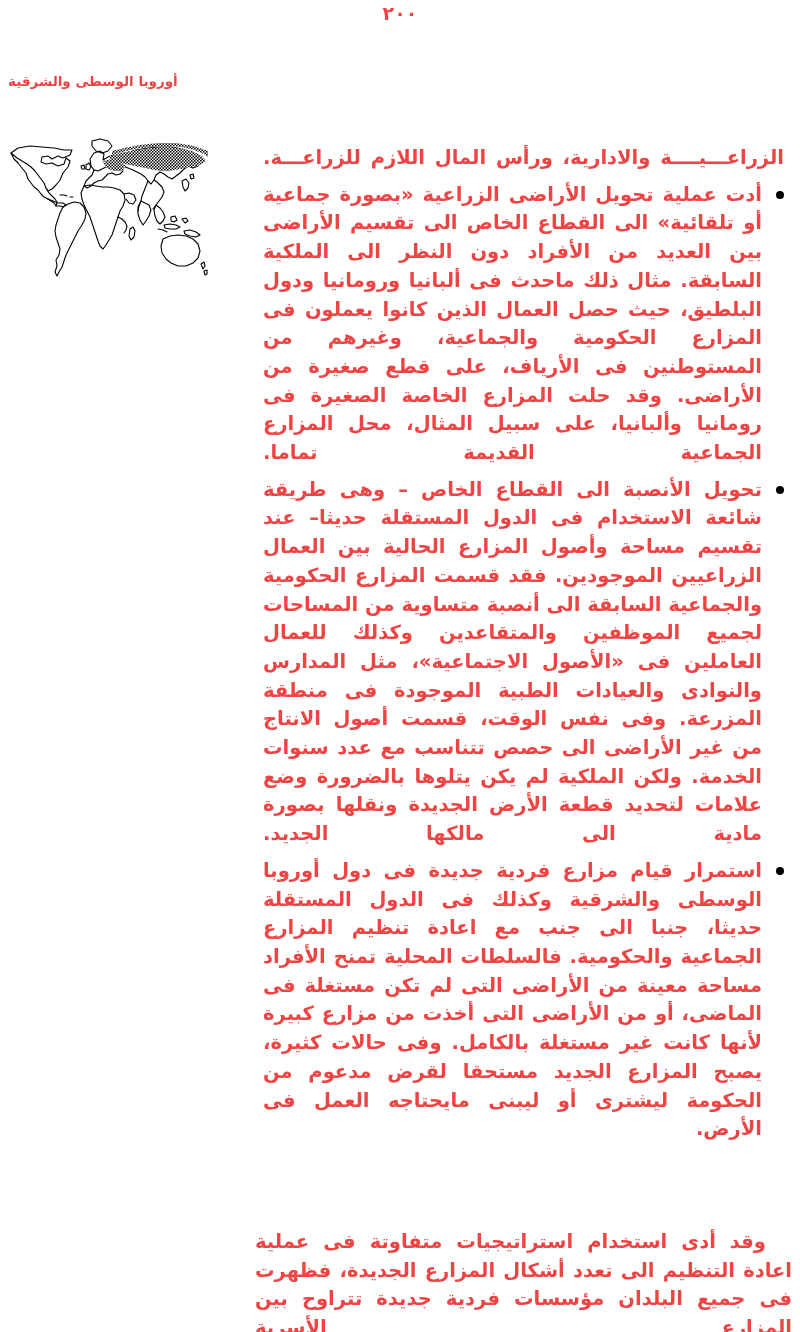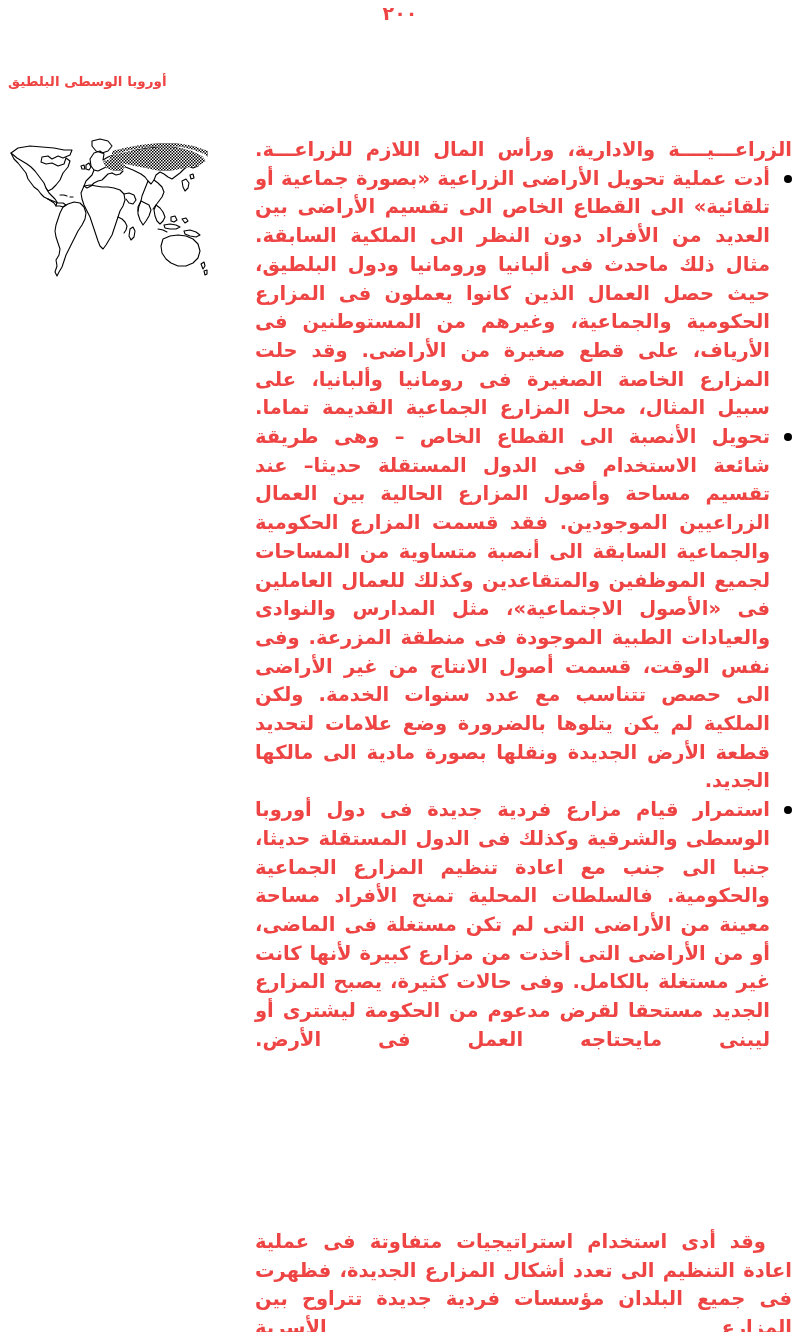--- a/index.html
+++ b/index.html
@@ -61,21 +61,21 @@
     direction: rtl;
     text-align: justify;
     text-align-last: justify;
   }
 
   .para {
     position: relative;
     font-size: 19.5px;
     line-height: 28.7px;
     font-weight: 700;
-    margin: 0;
+    margin: 8px;
     direction: rtl;
     text-align: justify;
     text-align-last: justify;
     letter-spacing: 0px;
   }
   .para.lead { text-align-last: justify; }
 
   
   .bullet-item {
     position: relative;
@@ -105,21 +105,21 @@
     text-indent: 26px;
   }
 </style>
 </head>
 <body>
 
 <div class="page">
 
   <div class="page-number">٢٠٠</div>
 
-  <div class="running-head">أوروبا الوسطى البلطيق</div>
+  <div class="running-head">أوروبا الوسطى والشرقية</div>
 
   <div class="map-figure">
     <svg viewBox="0 0 200 146" xmlns="http://www.w3.org/2000/svg">
       <defs>
         <pattern id="hatch" width="3" height="3" patternUnits="userSpaceOnUse">
           <rect width="3" height="3" fill="#ffffff"></rect>
           <rect width="1.5" height="1.5" fill="#000000"></rect>
           <rect x="1.5" y="1.5" width="1.5" height="1.5" fill="#000000"></rect>
         </pattern>
       </defs>

